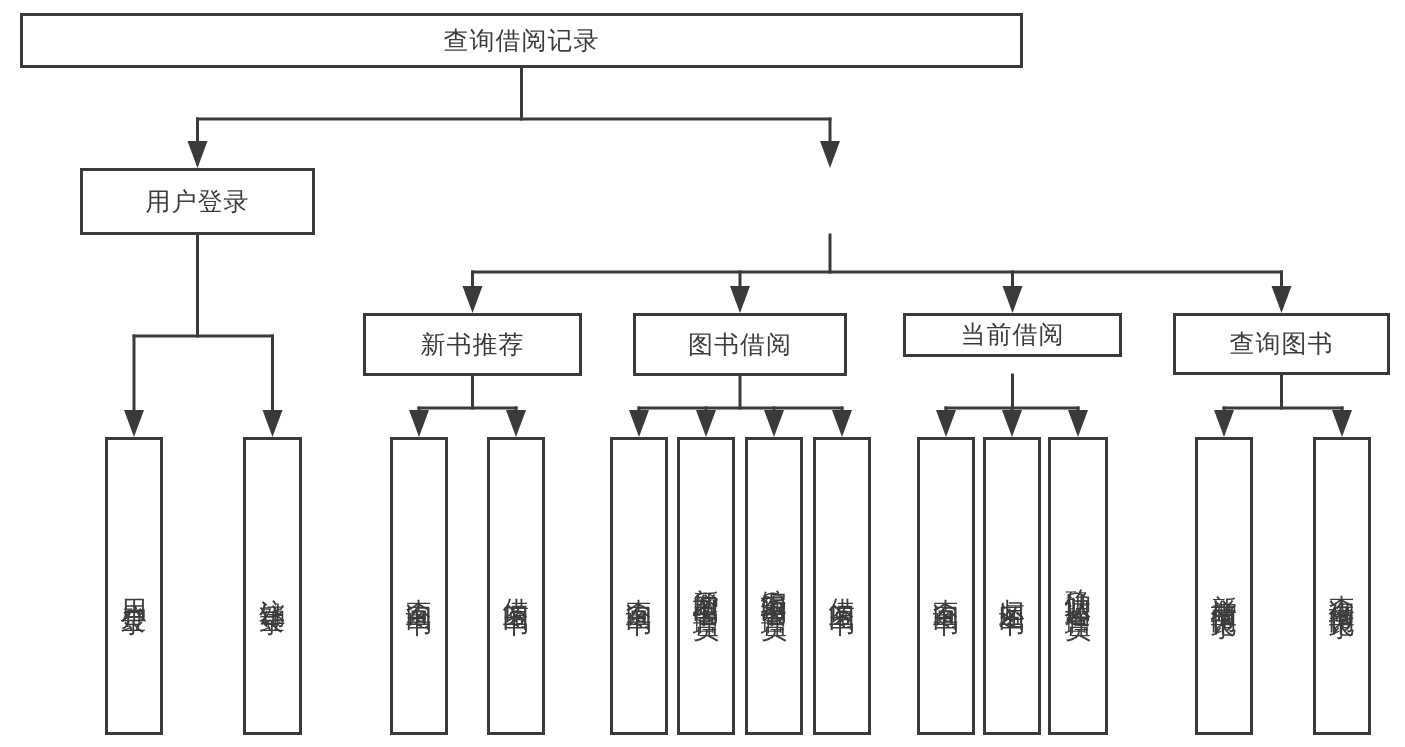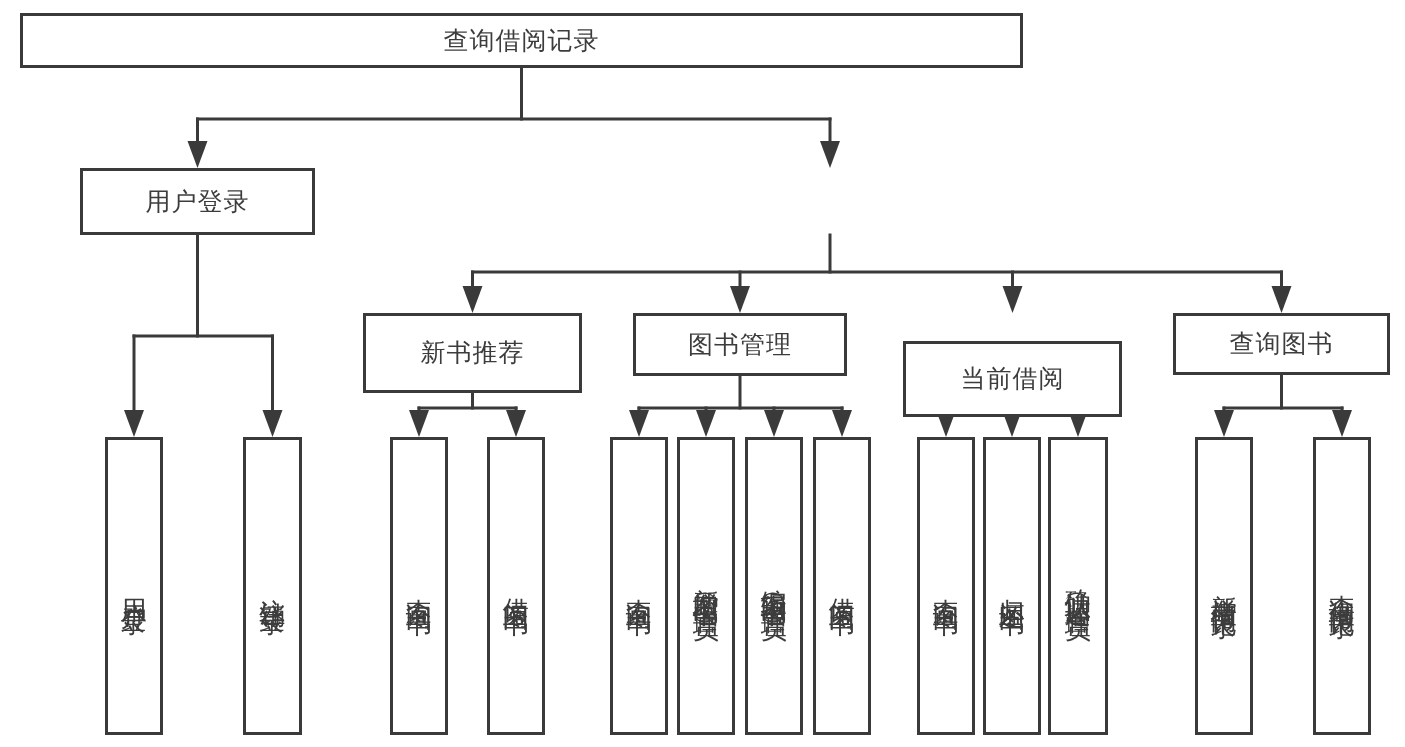--- a/index.html
+++ b/index.html
@@ -109,27 +109,27 @@
       <line x1="1342" y1="408" x2="1342" y2="416" stroke="#3a3a3a" stroke-width="3" stroke-linecap="square"></line>
       <polygon points="1332,410 1352,410 1342,437" fill="#3a3a3a"></polygon>
     </svg>
 
   <div class="node h" style="left: 20px; top: 13px; width: 1003px; height: 55px;">
       <span>查询借阅记录</span>
     </div>
     <div class="node h" style="left: 80px; top: 168px; width: 235px; height: 67px;">
       <span>用户登录</span>
     </div>
-    <div class="node h" style="left: 363px; top: 313px; width: 219px; height: 80px;">
+    <div class="node h" style="left: 363px; top: 313px; width: 219px; height: 63px;">
       <span>新书推荐</span>
     </div>
     <div class="node h" style="left: 633px; top: 313px; width: 214px; height: 63px;">
-      <span>图书管理</span>
+      <span>图书借阅</span>
     </div>
-    <div class="node h" style="left: 903px; top: 313px; width: 219px; height: 76px; margin-top: 28px;">
+    <div class="node h" style="left: 903px; top: 313px; width: 219px; height: 44px;">
       <span>当前借阅</span>
     </div>
     <div class="node h" style="left: 1173px; top: 313px; width: 217px; height: 62px;">
       <span>查询图书</span>
     </div>
     <div class="node v" style="left: 105px; top: 437px; width: 58px; height: 298px;">
       <span>用户登录</span>
     </div>
     <div class="node v" style="left: 243px; top: 437px; width: 59px; height: 298px;">
       <span>注销登录</span>

